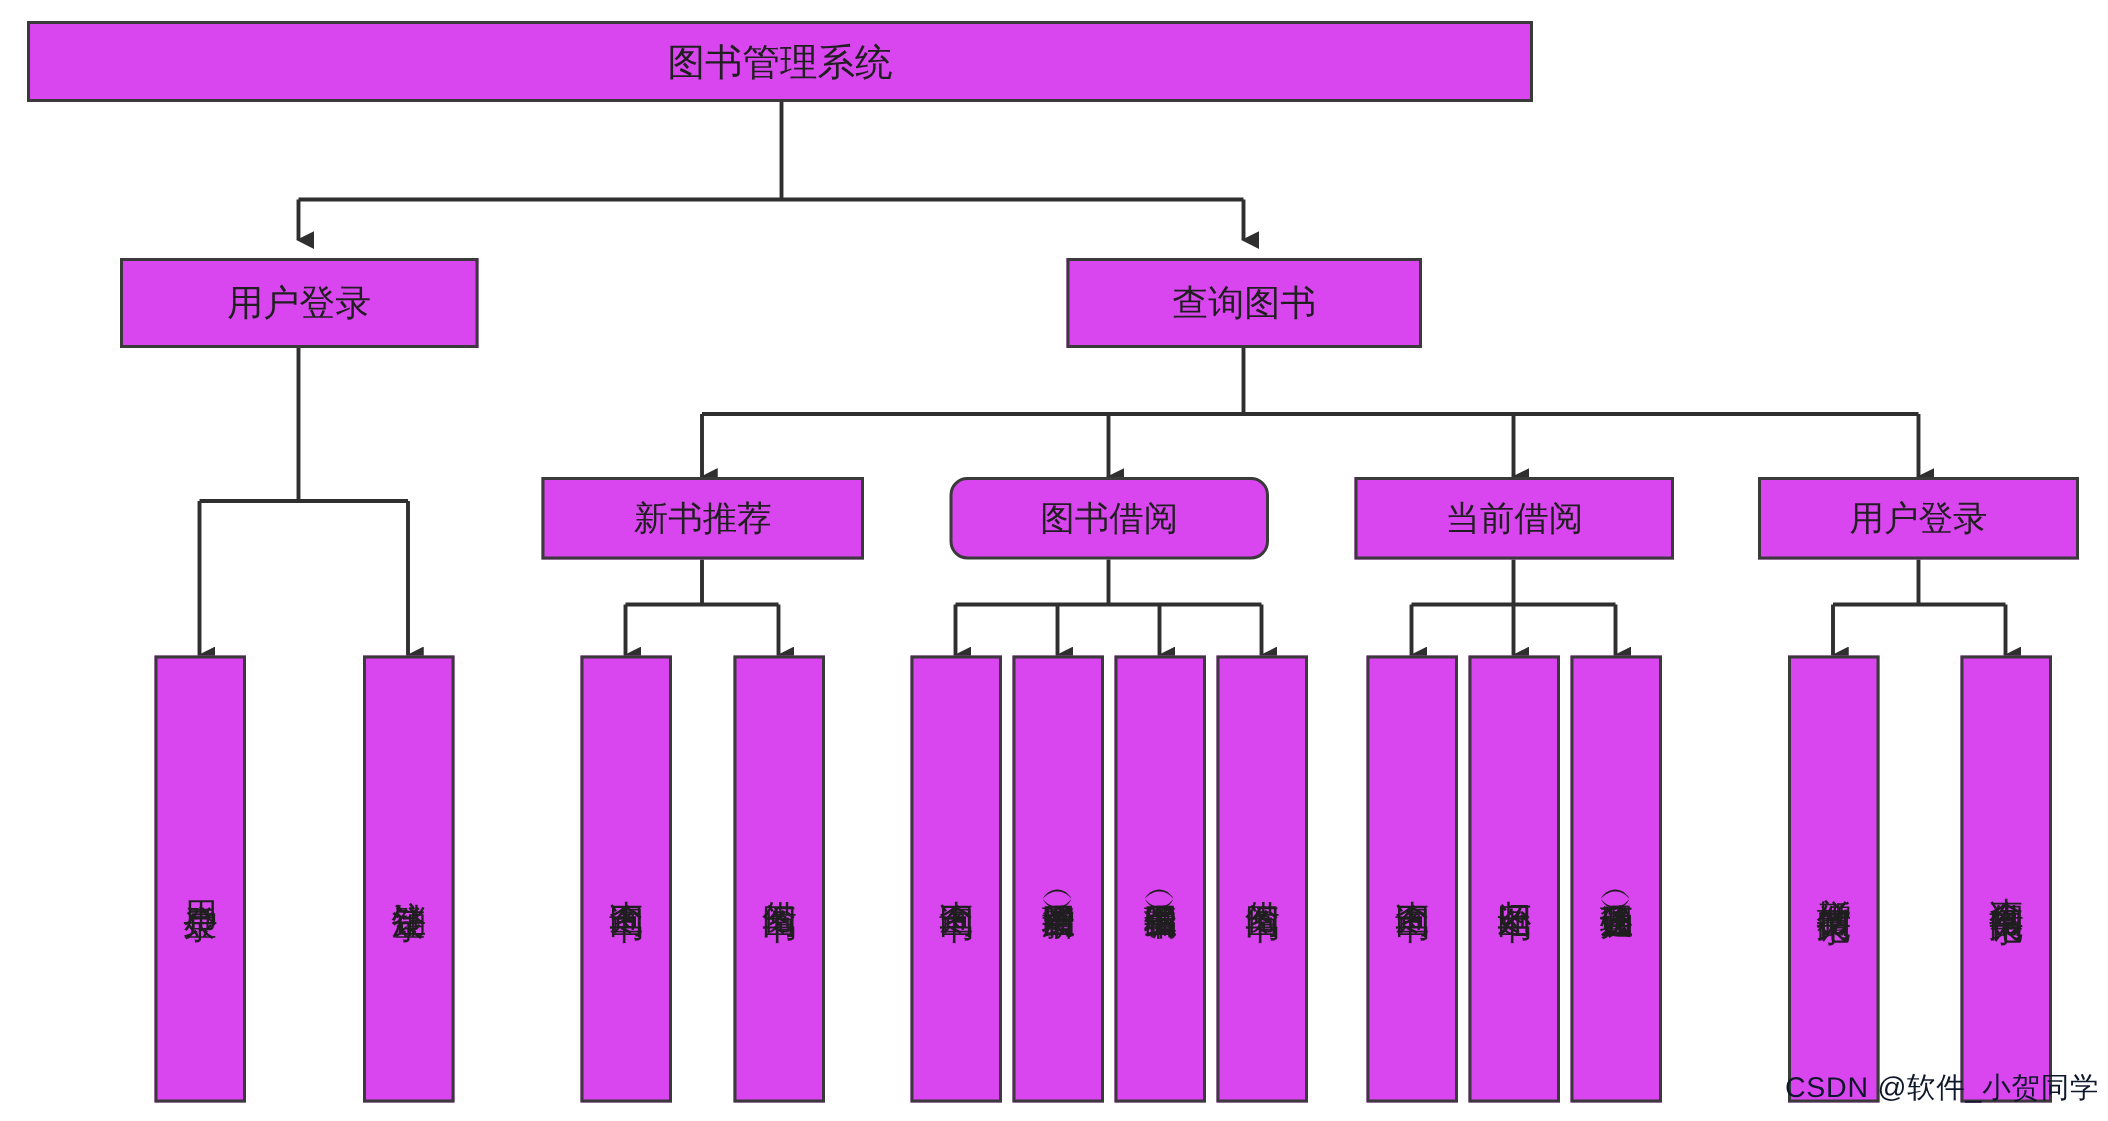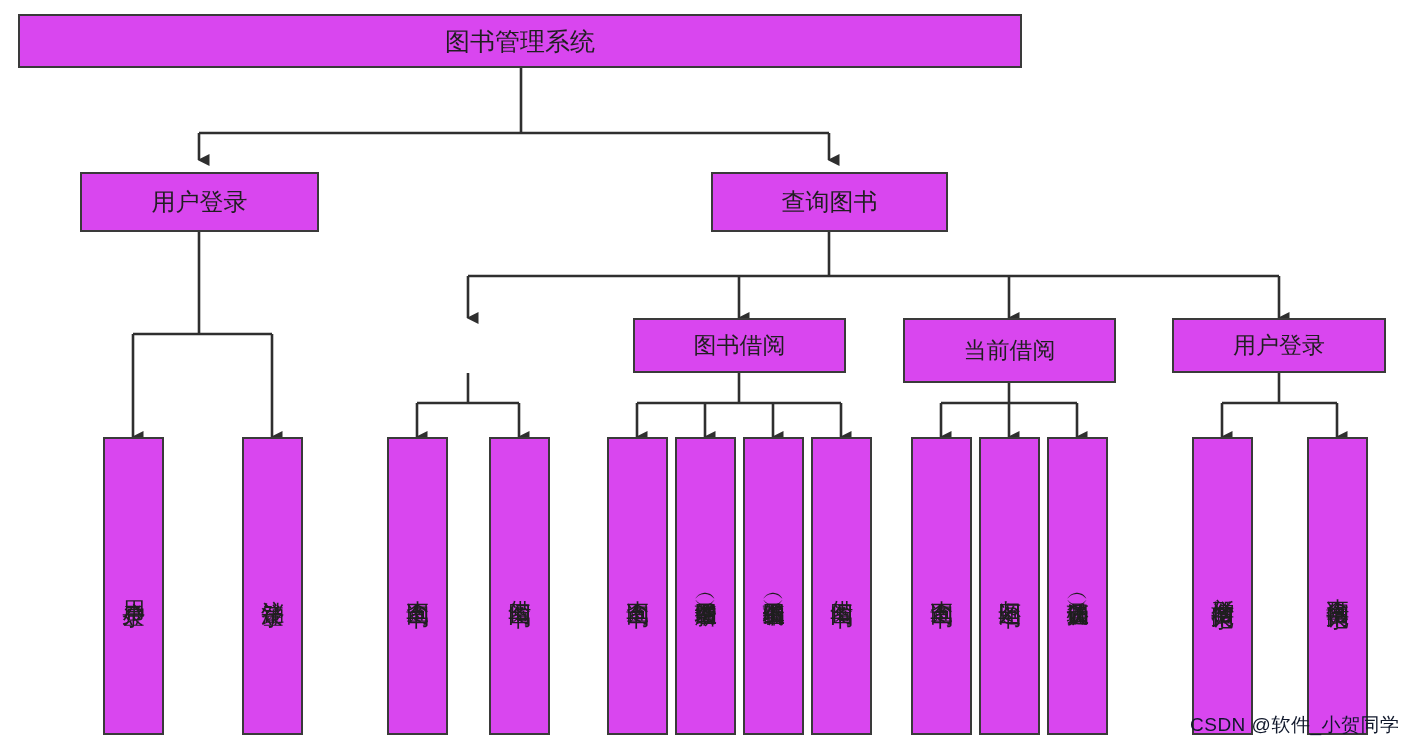--- a/index.html
+++ b/index.html
@@ -134,24 +134,27 @@
     <span class="node-label">图书管理系统</span>
   </div>
 
   <div class="node lvl2" style="left:80px; top:172px; width:239px; height:60px;">
     <span class="node-label">用户登录</span>
   </div>
   <div class="node lvl2" style="left:711px; top:172px; width:237px; height:60px;">
     <span class="node-label">查询图书</span>
   </div>
 
-  <div class="node lvl3" style="left:633px; top:318px; width:213px; height:55px;">
+  <div class="node lvl3" style="left:361px; top:318px; width:215px; height:55px;">
+    <span class="node-label">新书推荐</span>
+  </div>
+  <div class="node lvl3" style="left:633px; top:318px; width:213px; height:55px;border-radius:12px;">
     <span class="node-label">图书借阅</span>
   </div>
-  <div class="node lvl3" style="left:903px; top:318px; width:213px; height:65px;">
+  <div class="node lvl3" style="left:903px; top:318px; width:213px; height:55px;">
     <span class="node-label">当前借阅</span>
   </div>
   <div class="node lvl3" style="left:1172px; top:318px; width:214px; height:55px;">
     <span class="node-label">用户登录</span>
   </div>
 
   <div class="node leaf" style="left:103px; top:437px; width:61px; height:298px;">
     <span class="node-label">用户登录</span>
   </div>
   <div class="node leaf" style="left:242px; top:437px; width:61px; height:298px;">

